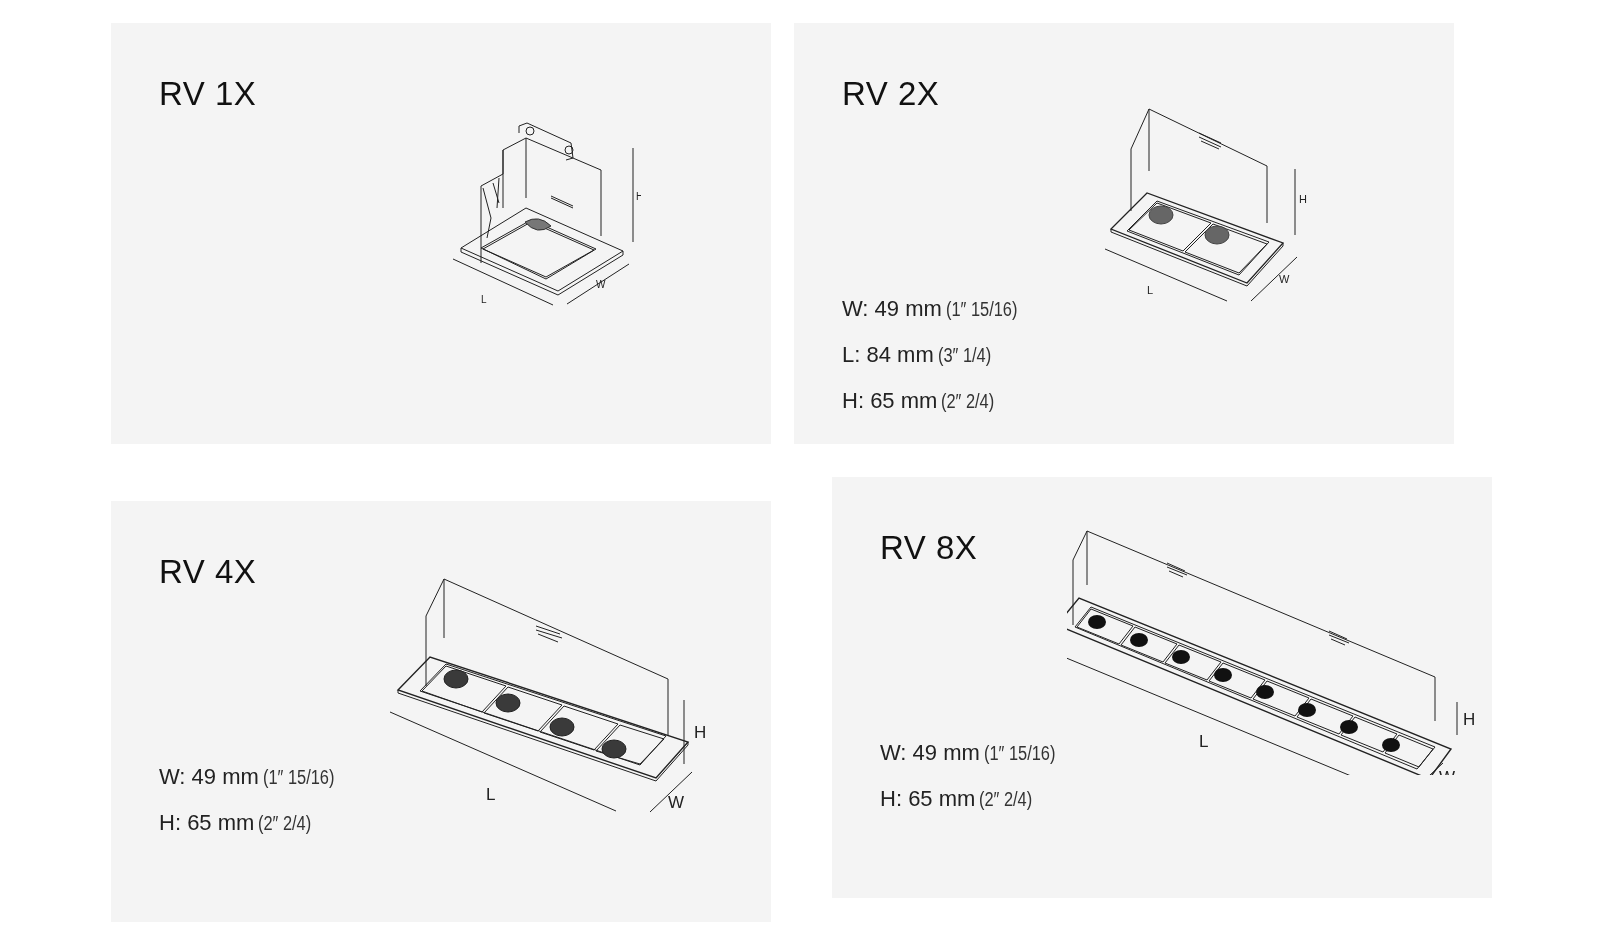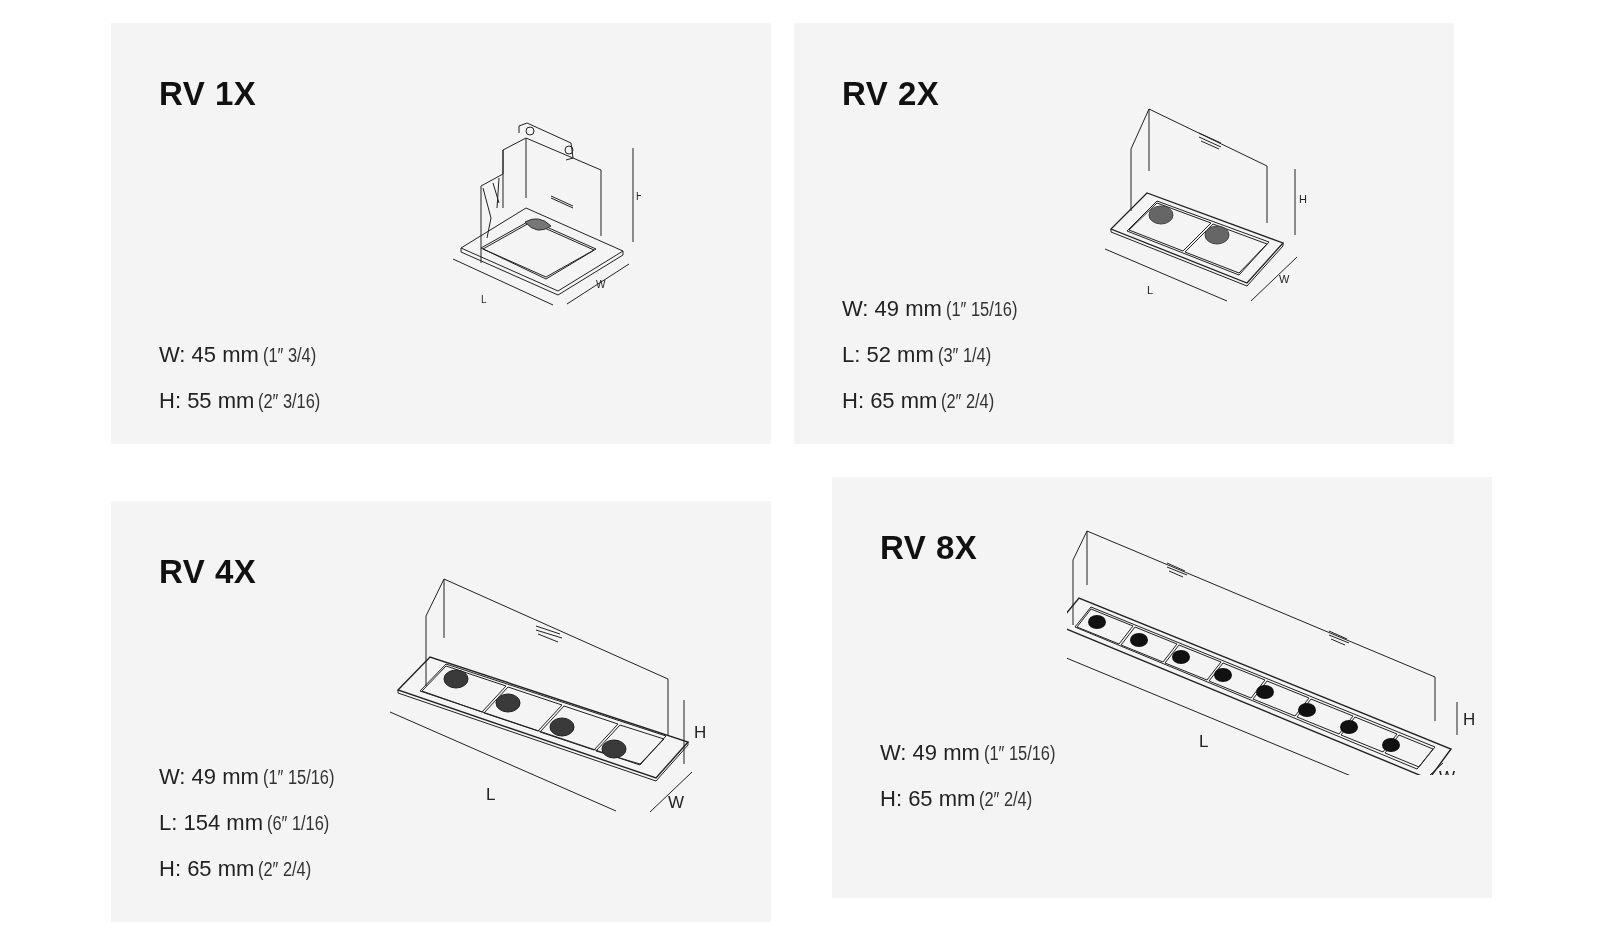--- a/index.html
+++ b/index.html
@@ -3,21 +3,21 @@
   <meta charset="utf-8">
   <style>
     html, body { margin: 0; padding: 0; background: #ffffff; }
     body { width: 1600px; height: 943px; position: relative; overflow: hidden;
            font-family: "Liberation Sans", "DejaVu Sans", sans-serif; color: #1a1a1a; }
     .card { position: absolute; background: #f4f4f4; width: 660px; height: 421px; }
     .card.c1 { left: 111px; top: 23px; }
     .card.c2 { left: 794px; top: 23px; }
     .card.c3 { left: 111px; top: 501px; }
     .card.c4 { left: 832px; top: 477px; }
-    .title { position: absolute; left: 48px; top: 52px; font-size: 33px; font-weight: 700;
+    .title { position: absolute; left: 48px; top: 52px; font-size: 33px; font-weight: 400;
              letter-spacing: 0.5px; color: #111; margin: 0; }
     .specs { position: absolute; left: 48px; margin: 0; padding: 0; list-style: none; }
     .spec { height: 46px; line-height: 38px; font-size: 22px; color: #222; white-space: nowrap; }
     .spec .imp { font-family: "Liberation Sans Narrow", "Liberation Sans", sans-serif;
                  font-size: 20px; color: #333; display: inline-block; transform: scaleX(0.82);
                  transform-origin: left center; margin-left: 4px; }
     .drawing { position: absolute; }
     svg text { font-family: "Liberation Sans", sans-serif; fill: #222; }
   </style>
 </head>
@@ -45,28 +45,20 @@
 
     <path d="M84 104 Q96 118 110 108 Q98 96 84 104 Z" fill="#777" stroke="#333"></path>
 
     <line x1="192" y1="30" x2="192" y2="124"></line>
     <line x1="12" y1="141" x2="112" y2="187"></line>
     <line x1="126" y1="186" x2="188" y2="146"></line>
     <text x="195" y="82" font-size="10" stroke="none">H</text>
     <text x="40" y="185" font-size="10" stroke="none">L</text>
     <text x="155" y="170" font-size="10" stroke="none">W</text>
   </svg>
-  <ul class="specs" style="top:313px;">
-    <li class="spec">
-      <span>W:</span> <span>45 mm</span><span class="imp">(1″ 3/4)</span>
-    </li>
-    <li class="spec">
-      <span>H:</span> <span>55 mm</span><span class="imp">(2″ 3/16)</span>
-    </li>
-  </ul>
 </section>
 
 <section class="card c2">
   <h2 class="title">RV 2X</h2>
   <svg class="drawing" style="left:305px; top:78px;" width="240" height="220" viewBox="0 0 240 220" fill="none" stroke="#222" stroke-width="1">
 
     <path d="M50 8 L50 70"></path>
     <path d="M50 8 L168 65 L168 122"></path>
     <path d="M50 8 L32 48 L32 110"></path>
     <path d="M100 32 L122 42 M100 36 L122 46 M102 40 L120 48"></path>
@@ -86,21 +78,21 @@
     <line x1="152" y1="200" x2="198" y2="156"></line>
     <text x="200" y="102" font-size="11" stroke="none">H</text>
     <text x="48" y="193" font-size="11" stroke="none">L</text>
     <text x="180" y="182" font-size="11" stroke="none">W</text>
   </svg>
   <ul class="specs" style="top:267px;">
     <li class="spec">
       <span>W:</span> <span>49 mm</span><span class="imp">(1″ 15/16)</span>
     </li>
     <li class="spec">
-      <span>L:</span> <span>52 mm</span><span class="imp">(3″ 1/4)</span>
+      <span>L:</span> <span>84 mm</span><span class="imp">(3″ 1/4)</span>
     </li>
     <li class="spec">
       <span>H:</span> <span>65 mm</span><span class="imp">(2″ 2/4)</span>
     </li>
   </ul>
 </section>
 
 <section class="card c3">
   <h2 class="title">RV 4X</h2>
   <svg class="drawing" style="left:275px; top:75px;" width="340" height="240" viewBox="0 0 340 240" fill="none" stroke="#222" stroke-width="1">
@@ -127,23 +119,20 @@
     <line x1="298" y1="124" x2="298" y2="188"></line>
     <line x1="4" y1="136" x2="230" y2="235"></line>
     <line x1="264" y1="236" x2="306" y2="196"></line>
     <text x="308" y="162" font-size="17" stroke="none">H</text>
     <text x="100" y="224" font-size="17" stroke="none">L</text>
     <text x="282" y="232" font-size="17" stroke="none">W</text>
   </svg>
   <ul class="specs" style="top:257px;">
     <li class="spec">
       <span>W:</span> <span>49 mm</span><span class="imp">(1″ 15/16)</span>
-    </li>
-    <li class="spec">
-      <span>L:</span> <span>154 mm</span><span class="imp">(6″ 1/16)</span>
     </li>
     <li class="spec">
       <span>H:</span> <span>65 mm</span><span class="imp">(2″ 2/4)</span>
     </li>
   </ul>
 </section>
 
 <section class="card c4">
   <h2 class="title">RV 8X</h2>
   <svg class="drawing" style="left:235px; top:48px;" width="420" height="250" viewBox="0 0 420 250" fill="none" stroke="#222" stroke-width="1">

